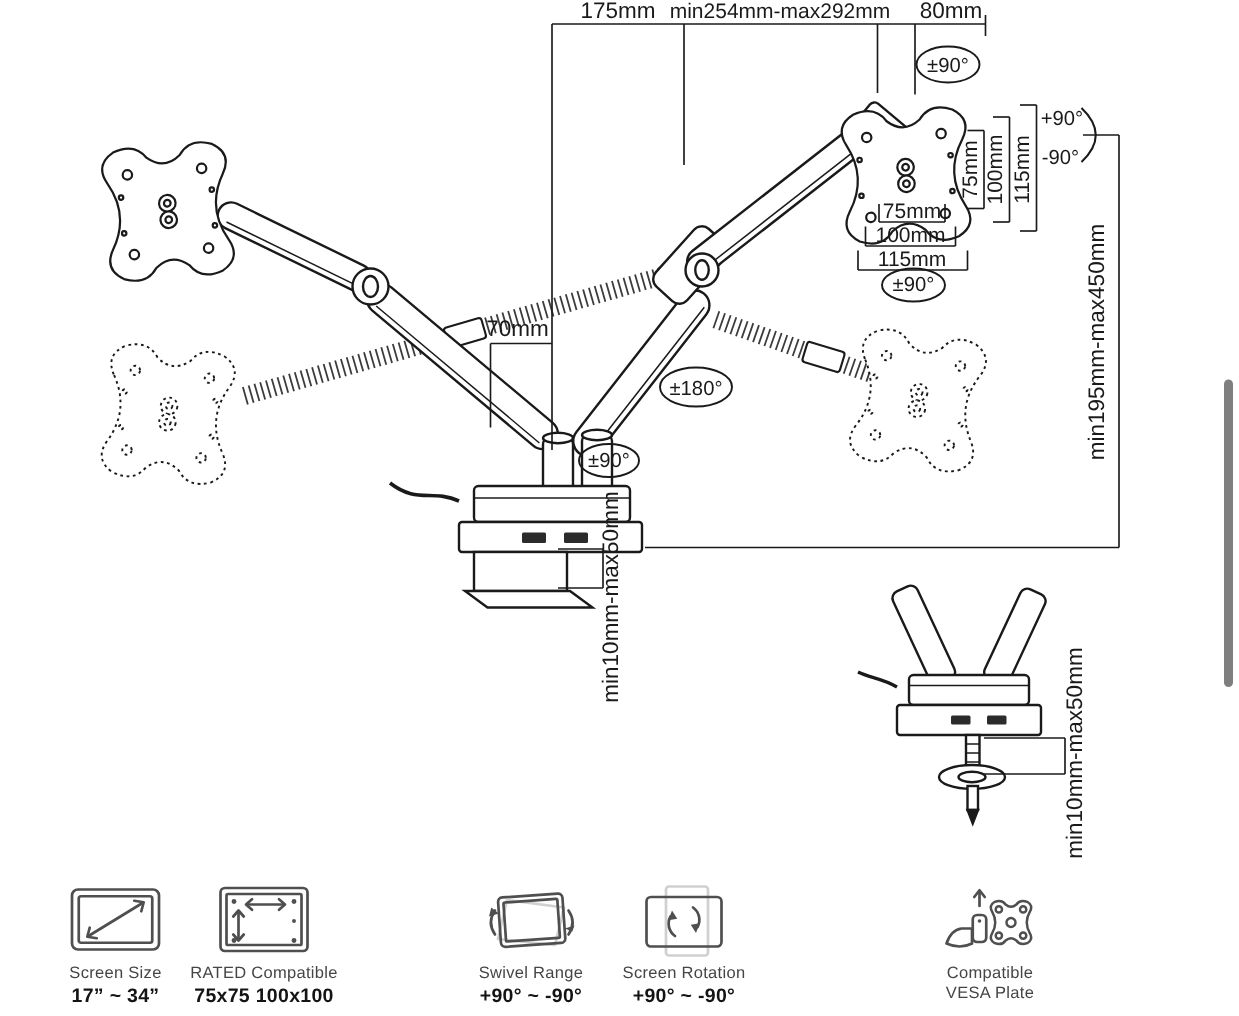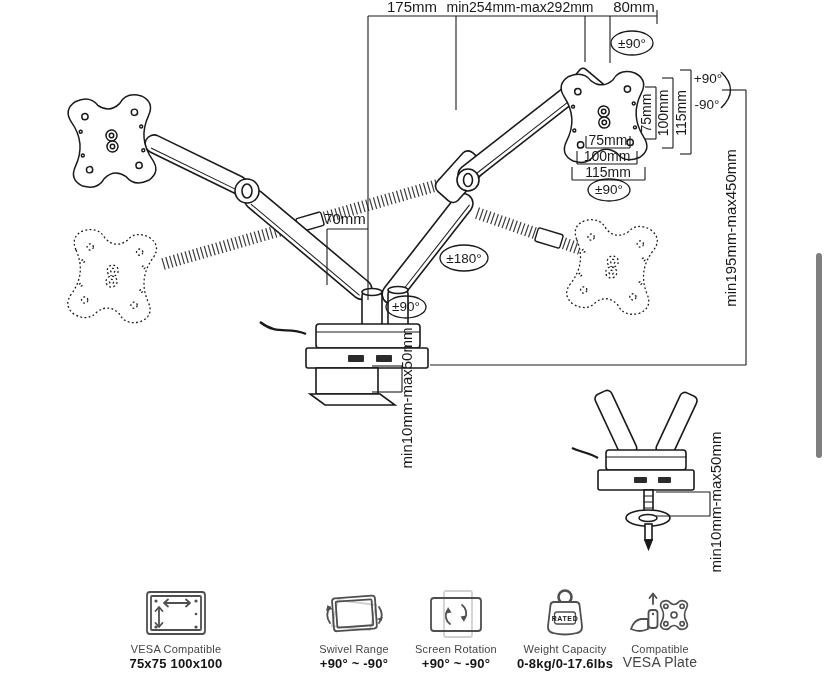--- a/index.html
+++ b/index.html
@@ -10,21 +10,21 @@
   .dimtxt{font-size:14px;}
   .dimtxt-lg{font-size:15px;}
   .angtxt{font-size:13.5px;}
   .scrollbar-thumb{position:absolute;left:816px;top:253px;width:6px;height:205px;
        background:#7f7f7f;border-radius:3px;}
   
   .spec-item{position:absolute;top:586px;width:112px;text-align:center;}
   .spec-icon{height:54px;display:flex;align-items:flex-end;justify-content:center;}
   .spec-l1{font-size:11px;color:#454545;margin-top:3px;letter-spacing:.2px;line-height:13px;}
   .spec-l2{font-size:13px;font-weight:bold;color:#141414;letter-spacing:.2px;line-height:15px;}
-  .spec-l2.plain{font-size:14px;font-weight:normal;color:#454545;line-height:13px;}
+  .spec-l2.plain{font-size:11px;font-weight:normal;color:#454545;line-height:13px;}
   .ic{stroke:#4f4f4f;fill:none;stroke-width:1.8;stroke-linecap:round;stroke-linejoin:round;}
   .icf{fill:#4f4f4f;stroke:none;}
   .ghost{stroke:#a9a9a9;}
 </style>
 </head>
 <body>
 
 <div class="stage">
 
 <svg width="826" height="585" viewBox="0 0 826 585">
@@ -219,20 +219,35 @@
     <text x="464" y="263" text-anchor="middle" class="angtxt" fill="#1a1a1a" stroke="none">±180°</text>
     <text x="406" y="311" text-anchor="middle" class="angtxt" fill="#1a1a1a" stroke="none">±90°</text>
   </g>
 </svg>
 
 
 <div class="scrollbar-thumb"></div>
 
 
 
+<div class="spec-item" style="left:21px">
+  <div class="spec-icon">
+    <svg width="64" height="52" viewBox="0 0 64 52">
+      <g class="ic">
+            <rect x="3" y="5" width="58" height="40" rx="4"></rect>
+            <rect x="7.5" y="9.5" width="49" height="31" rx="1.5"></rect>
+      <line x1="14" y1="36" x2="50" y2="14"></line>
+            <path d="M44.5,12.5 L50.8,13.5 L49.2,19.5"></path>
+            <path d="M19.5,37.5 L13.2,36.5 L14.8,30.5"></path>
+          </g>
+    </svg>
+  </div>
+  <div class="spec-l1">Screen Size</div>
+  <div class="spec-l2">17” ~ 34”</div>
+</div>
 
 <div class="spec-item" style="left:120px">
   <div class="spec-icon">
     <svg width="64" height="52" viewBox="0 0 64 52">
       <g class="ic">
             <rect x="3" y="4" width="58" height="42" rx="3"></rect>
             <rect x="7" y="8" width="50" height="34" rx="1"></rect>
       <line x1="21" y1="15" x2="45" y2="15"></line>
             <path d="M24,11.5 L20,15 L24,18.5"></path>
             <path d="M42,11.5 L46,15 L42,18.5"></path>
@@ -242,21 +257,21 @@
           </g>
       <g class="icf">
             <circle cx="12" cy="13" r="1.6"></circle>
             <circle cx="52" cy="13" r="1.6"></circle>
             <circle cx="12" cy="39" r="1.6"></circle>
             <circle cx="52" cy="39" r="1.6"></circle>
             <circle cx="52" cy="26" r="1.3"></circle>
           </g>
     </svg>
   </div>
-  <div class="spec-l1">VESA Compatible</div>
+  <div class="spec-l1">RATED Compatible</div>
   <div class="spec-l2">75x75 100x100</div>
 </div>
 
 
 <div class="spec-item" style="left:298px">
   <div class="spec-icon">
     <svg width="64" height="52" viewBox="0 0 64 52">
       <g class="ic ghost" opacity=".55">
             <path d="M16,12 L54,17 L48,42 L10,38 Z"></path>
           </g>
@@ -288,34 +303,20 @@
             <path d="M26,36 A10,10 0 0 1 23,23"></path>
           </g>
       <path class="icf" d="M42.5,27.5 L40,34 L36.5,28.5 Z"></path>
           <path class="icf" d="M21.5,25.5 L24,19 L27.5,24.5 Z"></path>
     </svg>
   </div>
   <div class="spec-l1">Screen Rotation</div>
   <div class="spec-l2">+90° ~ -90°</div>
 </div>
 
-<div class="spec-item" style="left:509px">
-  <div class="spec-icon">
-    <svg width="64" height="54" viewBox="0 0 64 54">
-      <g class="ic">
-            <circle cx="32" cy="11" r="6.5" stroke-width="2.6"></circle>
-      <path d="M21,16 L43,16 Q46,16 46.5,19 L49,40 Q49.5,46 44,47 Q32,50 20,47 Q14.5,46 15,40 L17.5,19 Q18,16 21,16 Z" fill="#fff"></path>
-      <rect x="21.5" y="26" width="21" height="12" rx="2.5" stroke-width="1.3"></rect>
-          </g>
-      <text x="32" y="35" text-anchor="middle" style="font-size:7px;font-weight:bold;letter-spacing:.6px" fill="#4f4f4f">RATED</text>
-    </svg>
-  </div>
-  <div class="spec-l1">Weight Capacity</div>
-  <div class="spec-l2">0-8kg/0-17.6lbs</div>
-</div>
 
 <div class="spec-item" style="left:604px">
   <div class="spec-icon">
     <svg width="64" height="52" viewBox="0 0 64 52">
       <g class="ic">
       <path d="M3,41 Q6,32 13,31 L20,31 L20,41 Q12,45 3,41 Z"></path>
       <rect x="20.5" y="22" width="9" height="18" rx="3"></rect>
       <line x1="25" y1="16" x2="25" y2="7"></line>
             <path d="M21.5,10 L25,5.5 L28.5,10"></path>
       <g transform="translate(46,27) scale(0.30)" stroke-width="5.5">

